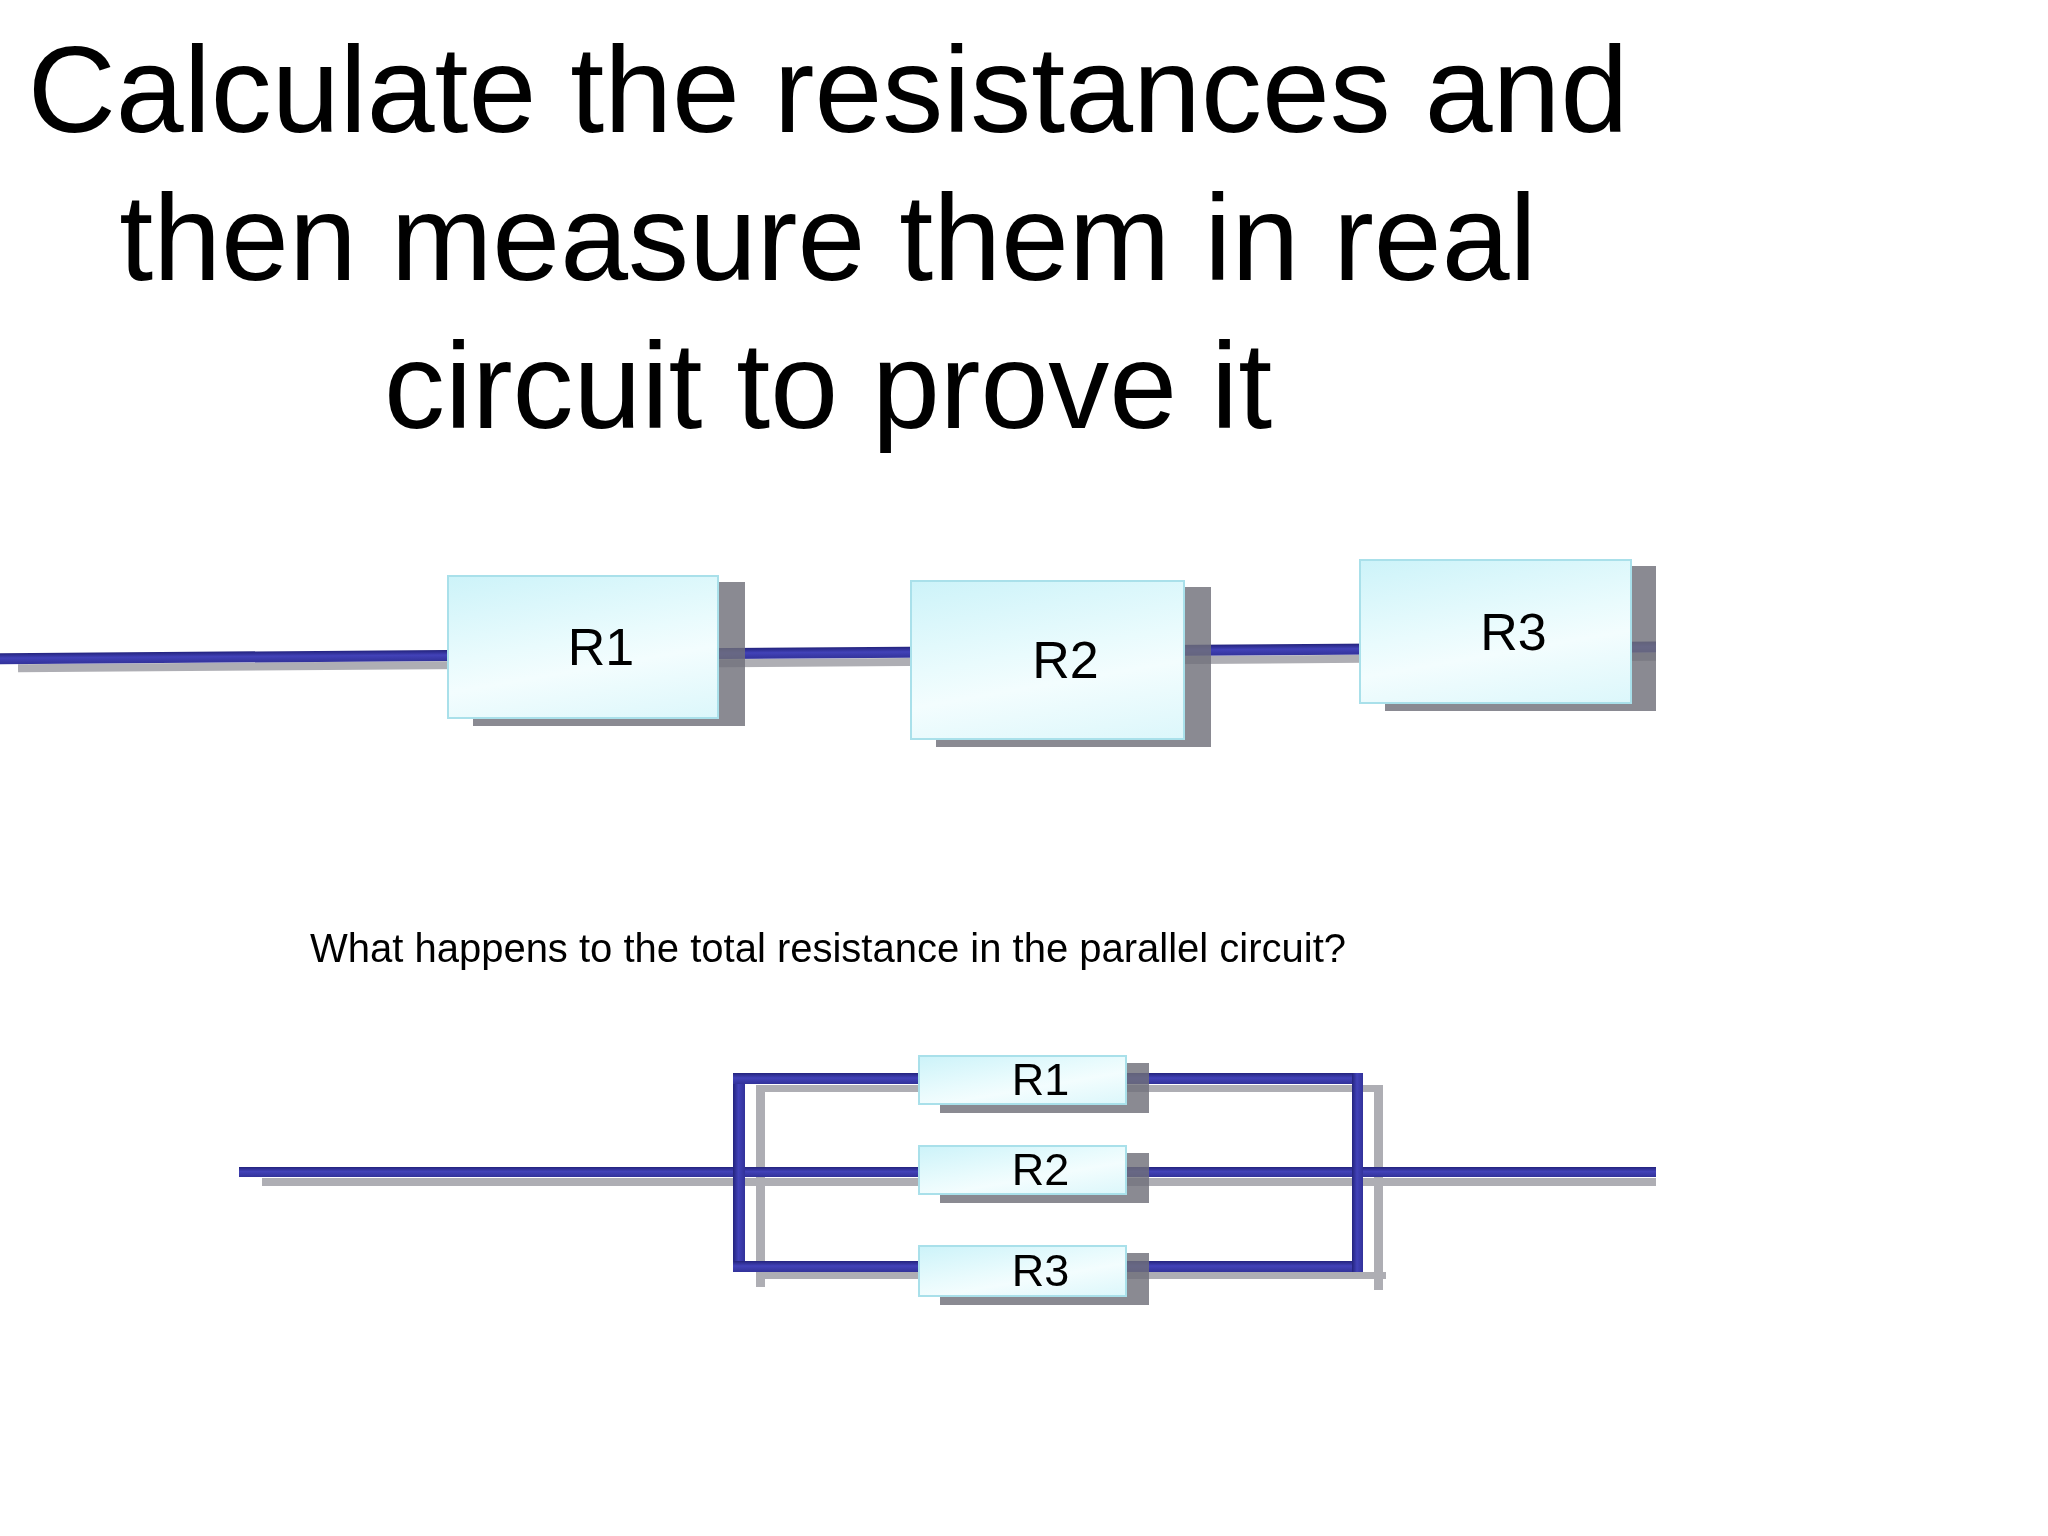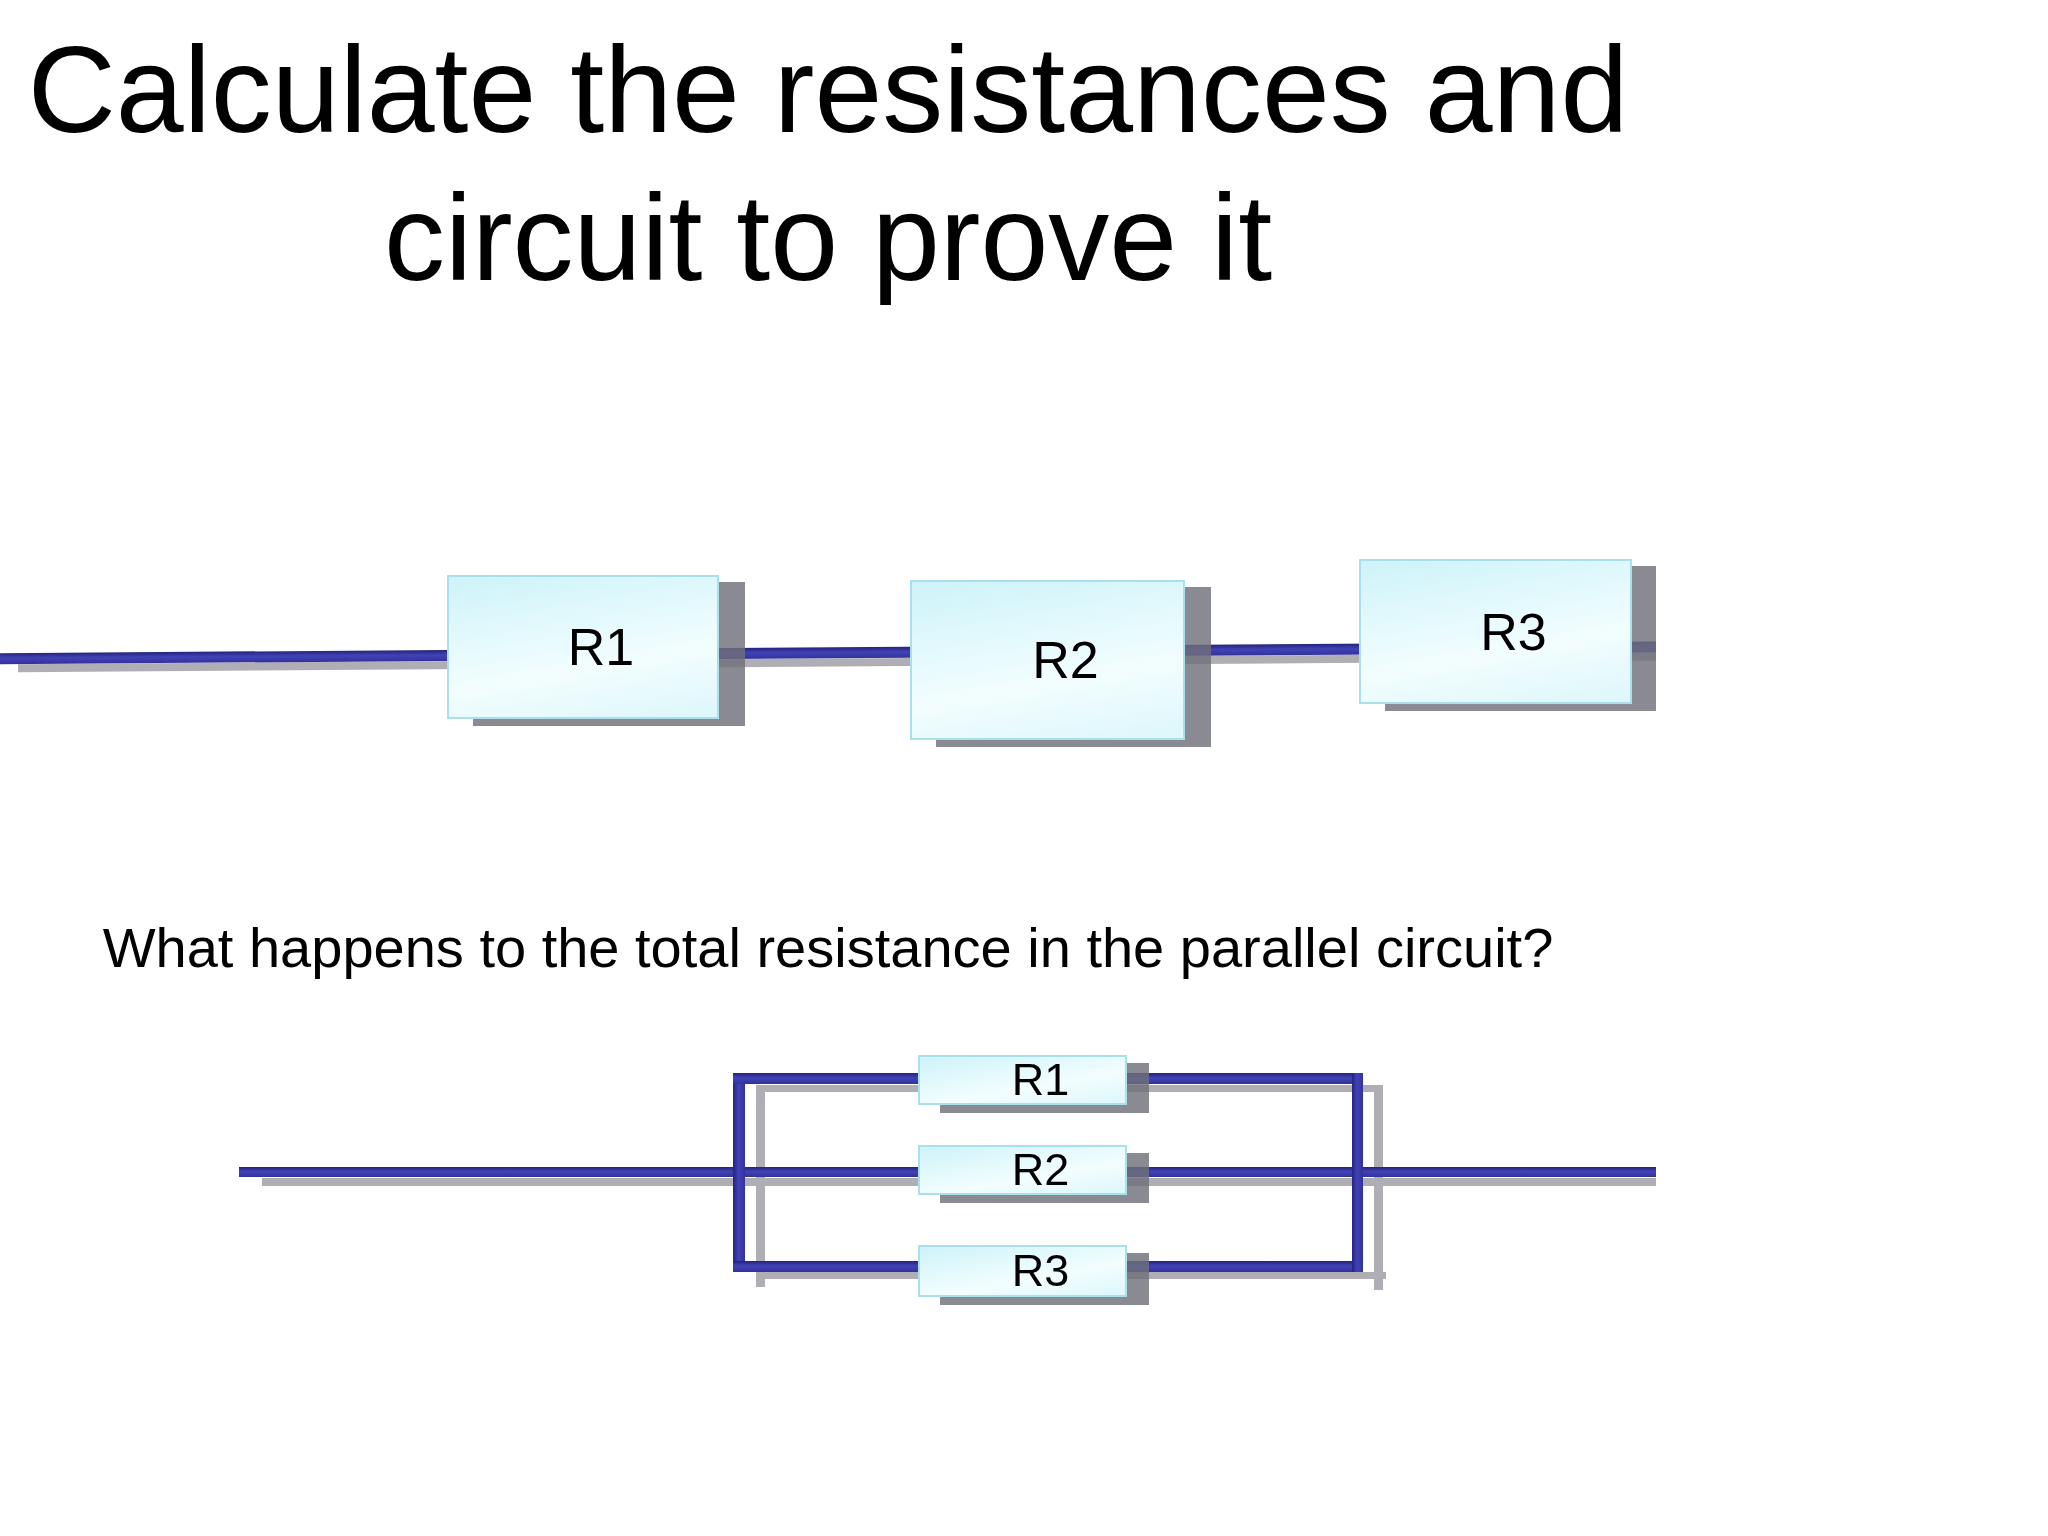--- a/index.html
+++ b/index.html
@@ -14,21 +14,21 @@
   
   .title{
     position:absolute;top:16px;left:0;width:100%;
     text-align:center;
     font-size:122px;line-height:148px;
     color:#000;
   }
   .question{
     position:absolute;top:920px;left:0;width:100%;
     text-align:center;
-    font-size:56px;line-height:56px;
+    font-size:40px;line-height:56px;
     color:#000;
   }
   
   .wire{
     position:absolute;z-index:2;
     background:linear-gradient(180deg,#23237d 0%,#4242b8 45%,#32329a 100%);
   }
   .wire.vert{
     background:linear-gradient(90deg,#23237d 0%,#4242b8 45%,#32329a 100%);
   }
@@ -53,20 +53,21 @@
   .series-lbl{font-size:52px;}
   .par-lbl{font-size:45px;}
 </style>
 </head>
 <body>
 
 <div id="slide">
 
   <div class="title">
     <div>Calculate the resistances and</div>
+    <div>then measure them in real</div>
     <div>circuit to prove it</div>
   </div>
 
   <div>
 
     <div class="wire-shadow tilt" style="left:18px;top:657px;width:2048px;height:8px;"></div>
     <div class="wire tilt" style="left:-10px;top:646px;width:2070px;height:11px;"></div>
 
     <div class="box-shadow" style="left:473px;top:582px;width:272px;height:144px;"></div>
     <div class="rbox" style="left:447px;top:575px;width:272px;height:144px;">

